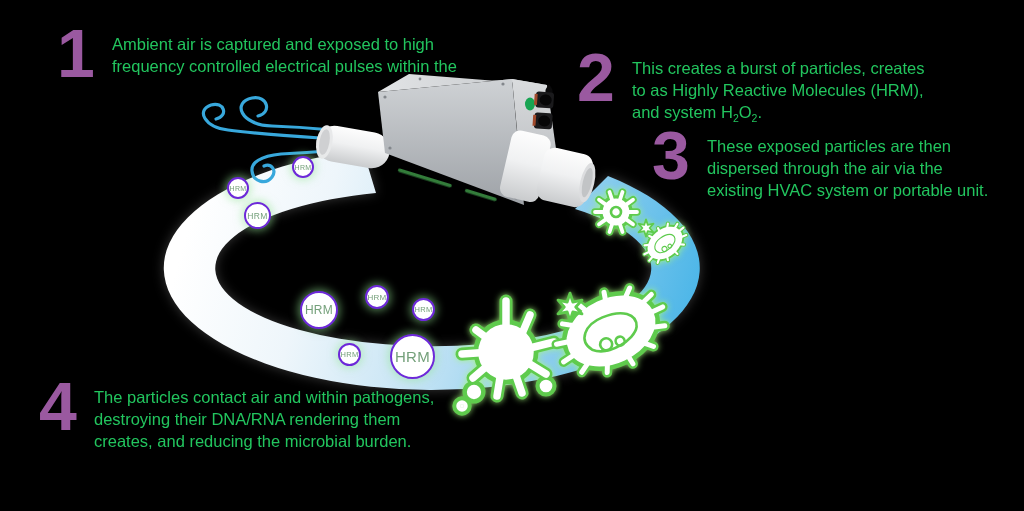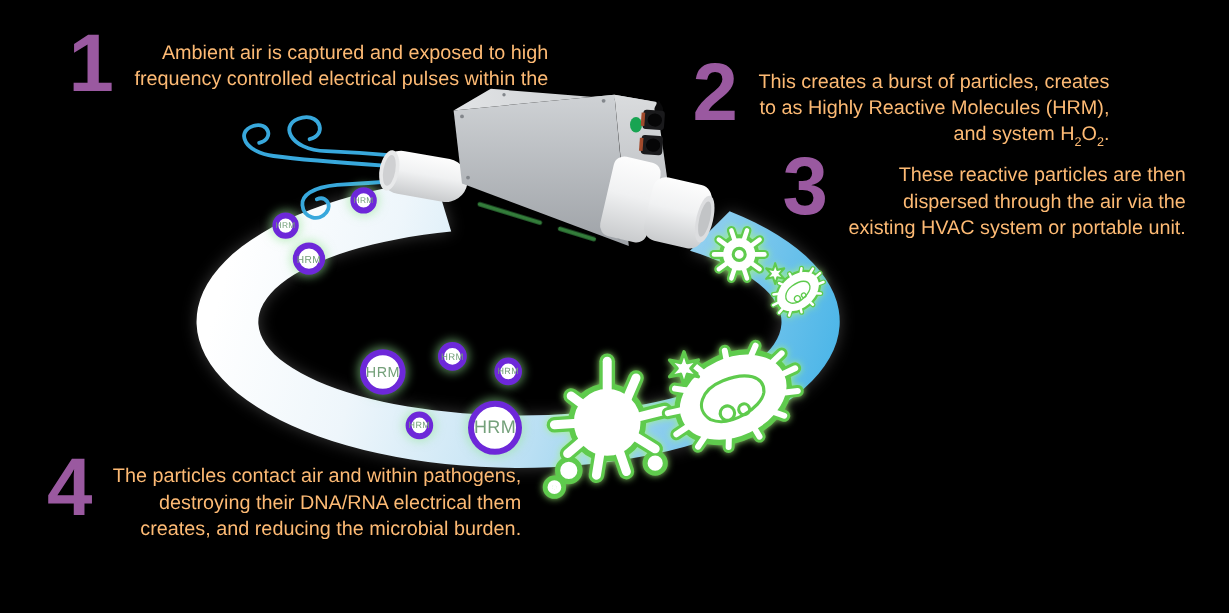--- a/index.html
+++ b/index.html
@@ -9,28 +9,28 @@
   }
   .stage svg.scene { position:absolute; left:0; top:0; }
 
   
   .step { position:absolute; display:flex; align-items:flex-start; }
   .step-number {
     width:44px; text-align:center; flex:0 0 44px;
     font-size:68px; font-weight:bold; line-height:0.8; color:#9a59a0;
     margin-right:14px;
   }
-  .step-text { padding-top:8px; color:#fdba74; font-size:16.5px; line-height:21.8px;text-align:right; }
+  .step-text { padding-top:8px; color:#22c55e; font-size:16.5px; line-height:21.8px; }
   .step-text .line { display:block; white-space:nowrap; }
   .step-text sub { font-size:10.5px; line-height:0; }
 
   
   .hrm {
     position:absolute; box-sizing:border-box; background:#ffffff;
-    border:5px solid #6d28d9; border-radius:50%;
+    border:2px solid #6d28d9; border-radius:50%;
     display:flex; align-items:center; justify-content:center;
     color:#74a07a; letter-spacing:0.3px;
     box-shadow:0 0 8px 2px rgba(150,230,150,0.55);
   }
 
   
   .ring { filter:drop-shadow(0 0 6px rgba(255,255,255,0.22)); }
 
   
   .wind { fill:none; stroke:#38a8dc; stroke-width:3.2; stroke-linecap:round; }
@@ -260,31 +260,31 @@
     <div class="step-text">
       <span class="line">This creates a burst of particles, creates</span>
       <span class="line">to as Highly Reactive Molecules (HRM),</span>
       <span class="line"><span>and system H</span><sub>2</sub><span>O</span><sub>2</sub><span>.</span></span>
     </div>
   </div>
 
   <div class="step" style="left:649px; top:128px;">
     <div class="step-number">3</div>
     <div class="step-text">
-      <span class="line">These reactive particles are then</span>
+      <span class="line">These exposed particles are then</span>
       <span class="line">dispersed through the air via the</span>
       <span class="line">existing HVAC system or portable unit.</span>
     </div>
   </div>
 
   <div class="step" style="left:36px; top:379px;">
     <div class="step-number">4</div>
     <div class="step-text">
       <span class="line">The particles contact air and within pathogens,</span>
-      <span class="line">destroying their DNA/RNA electrical them</span>
+      <span class="line">destroying their DNA/RNA rendering them</span>
       <span class="line">creates, and reducing the microbial burden.</span>
     </div>
   </div>
 
   <div class="hrm" style="left:292px; top:156px; width:22px; height:22px; font-size:7px;">
       <span>HRM</span>
     </div>
   <div class="hrm" style="left:227px; top:177px; width:22px; height:22px; font-size:7px;">
       <span>HRM</span>
     </div>

